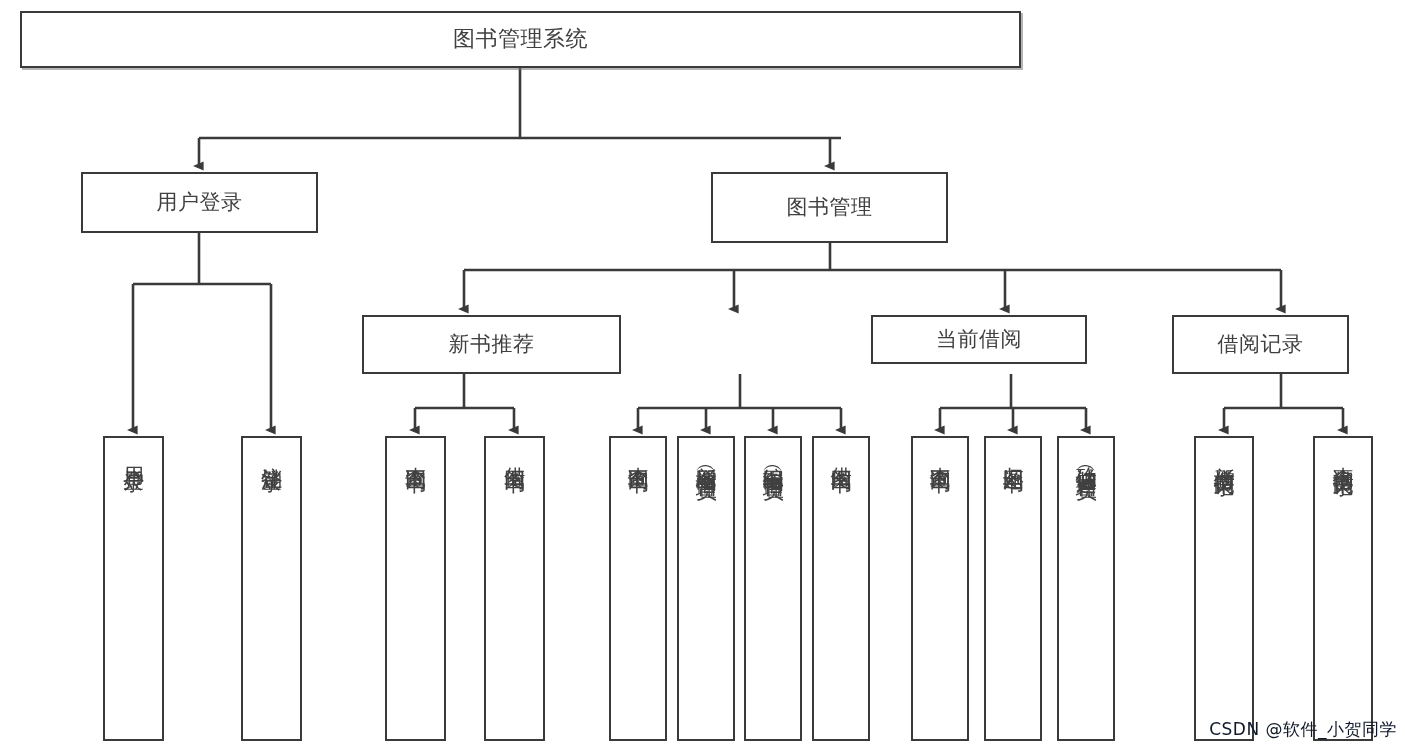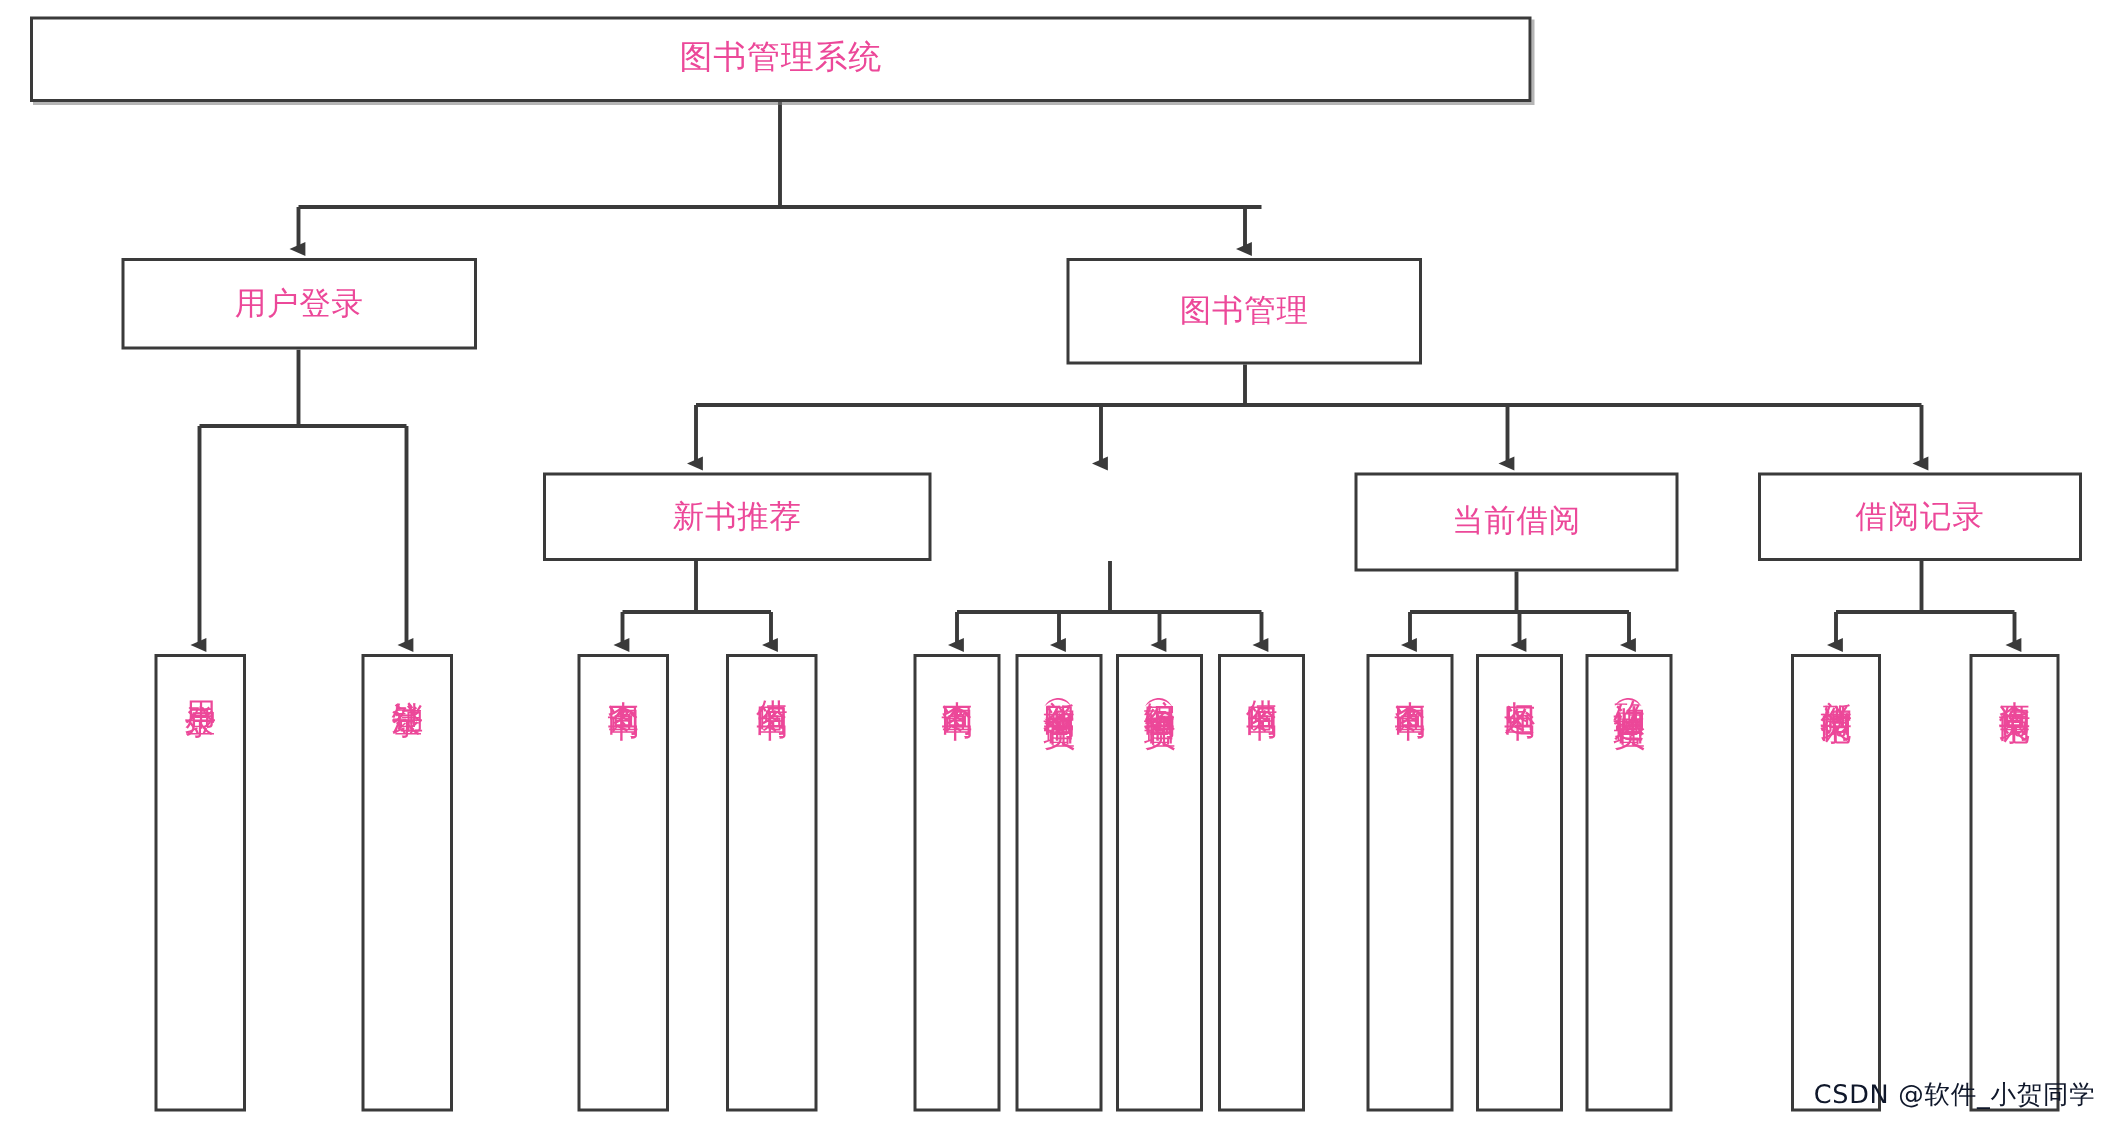--- a/index.html
+++ b/index.html
@@ -33,21 +33,21 @@
 
   
   .node {
     position: absolute;
     box-sizing: border-box;
     background: #ffffff;
     border: 2px solid #3a3a3a;
     display: flex;
     align-items: center;
     justify-content: center;
-    color: #ec4899;
+    color: #404040;
   }
   .node.shadowed {
     box-shadow: 2px 2px 0 rgba(120,120,120,0.55);
   }
 
   .node-label {
     display: block;
     text-align: center;
     letter-spacing: 0.5px;
     white-space: nowrap;
@@ -152,24 +152,24 @@
   <div class="node horiz" id="node-l1-0" style="left: 81px; top: 172px; width: 237px; height: 61px;">
     <span class="node-label">用户登录</span>
   </div>
   <div class="node horiz" id="node-l1-1" style="left: 711px; top: 172px; width: 237px; height: 71px;">
     <span class="node-label">图书管理</span>
   </div>
 
   <div class="node horiz" id="node-l2-0" style="left: 362px; top: 315px; width: 259px; height: 59px;">
     <span class="node-label">新书推荐</span>
   </div>
-  <div class="node horiz" id="node-l2-2" style="left: 903px; top: 315px; width: 216px; height: 66px;">
+  <div class="node horiz" id="node-l2-2" style="left: 871px; top: 315px; width: 216px; height: 49px;">
     <span class="node-label">当前借阅</span>
   </div>
-  <div class="node horiz" id="node-l2-3" style="left: 1172px; top: 315px; width: 216px; height: 59px;">
+  <div class="node horiz" id="node-l2-3" style="left: 1172px; top: 315px; width: 177px; height: 59px;">
     <span class="node-label">借阅记录</span>
   </div>
 
   <div class="node vert" id="node-leaf-0" style="left: 103px; top: 436px; width: 61px; height: 305px;">
     <span class="node-label">用户登录</span>
   </div>
   <div class="node vert" id="node-leaf-1" style="left: 241px; top: 436px; width: 61px; height: 305px;">
     <span class="node-label">注销登录</span>
   </div>
   <div class="node vert" id="node-leaf-2" style="left: 385px; top: 436px; width: 61px; height: 305px;">

